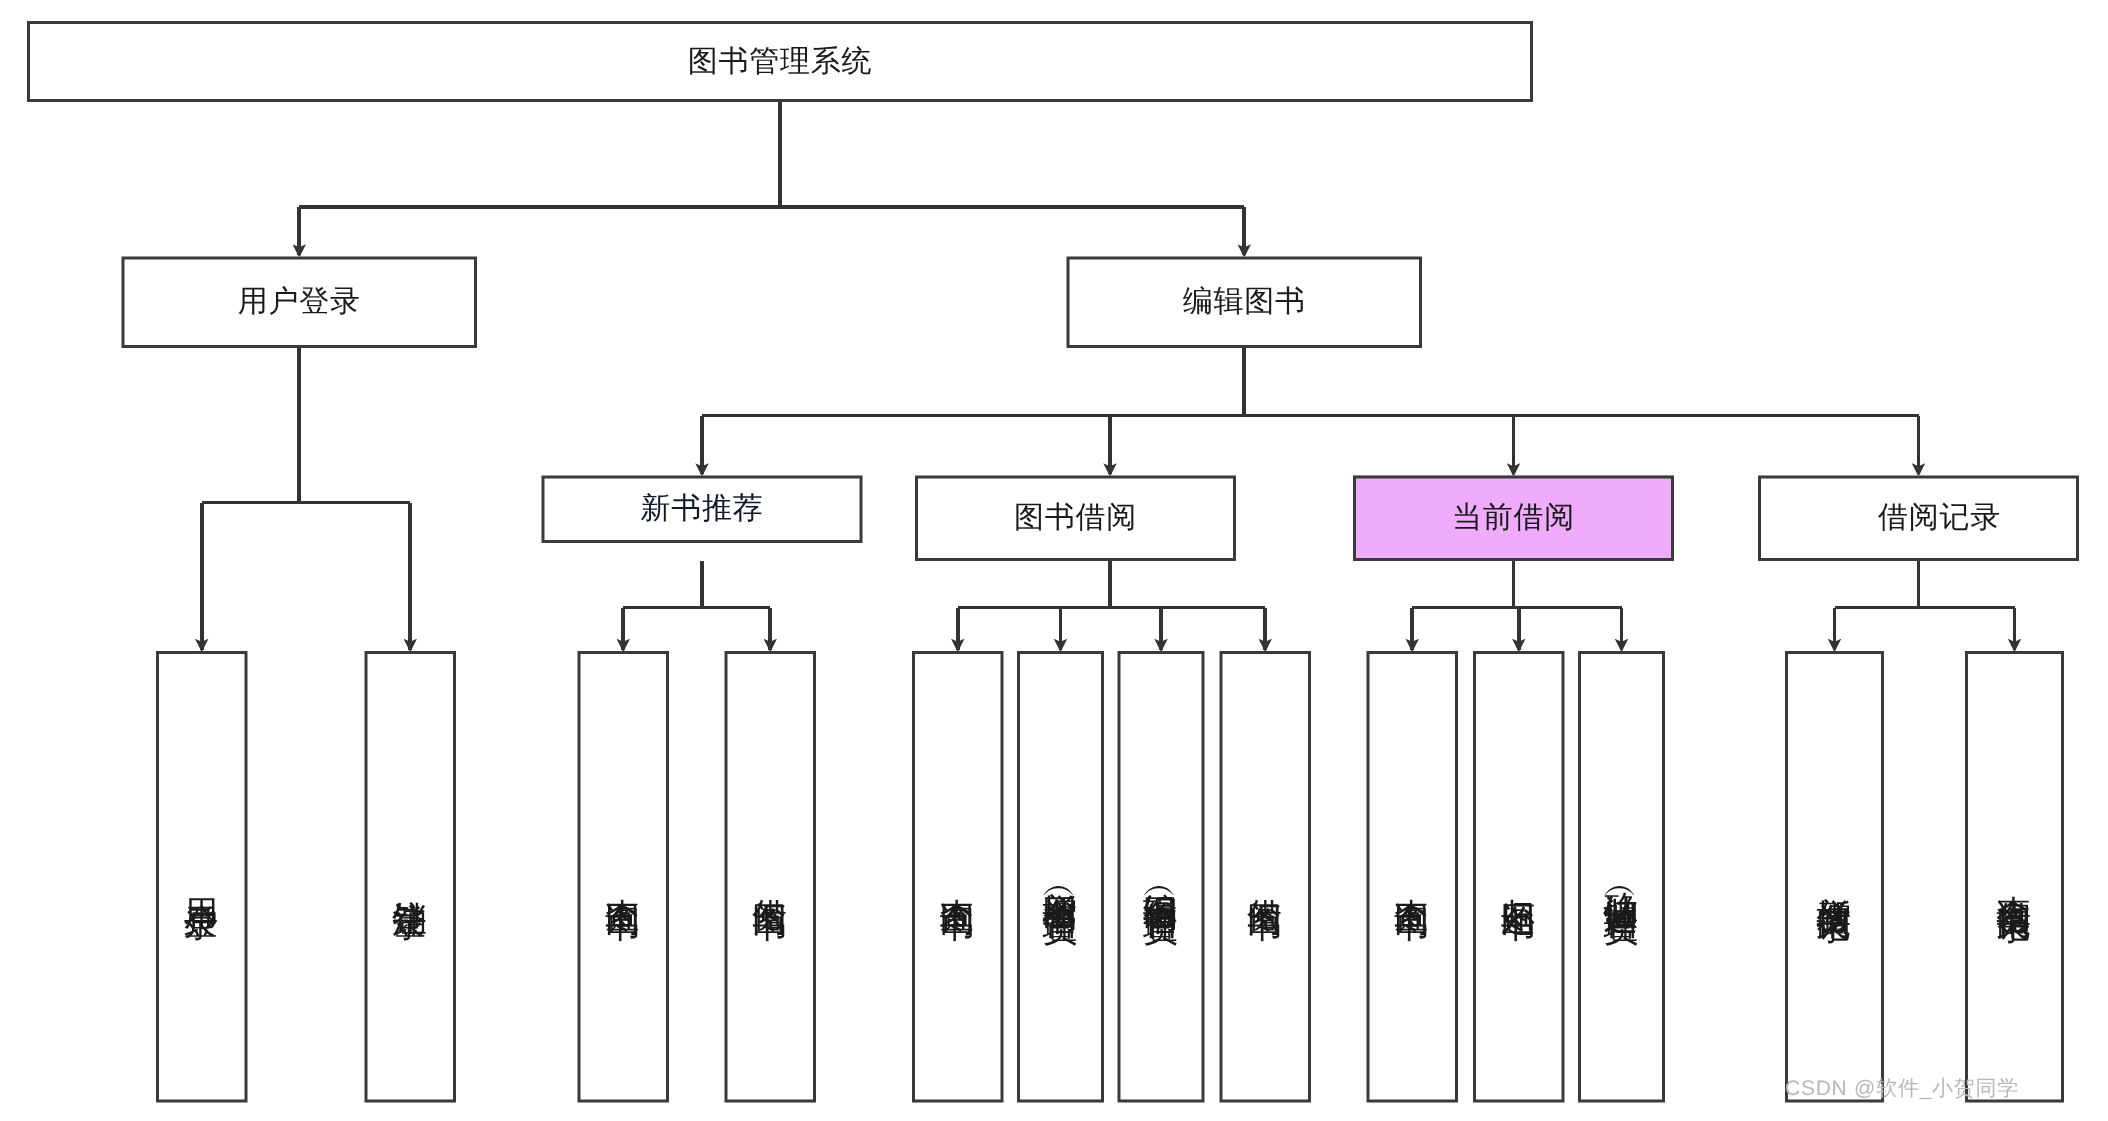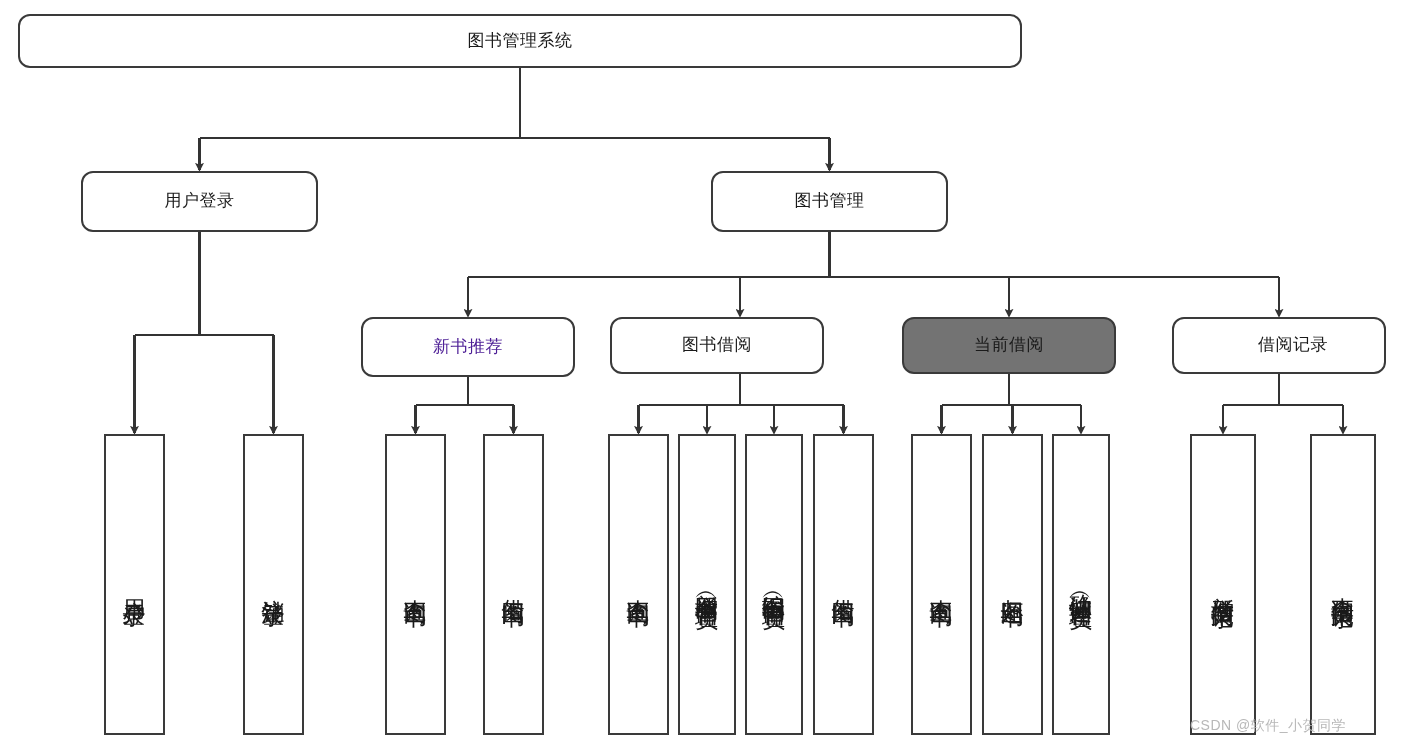--- a/index.html
+++ b/index.html
@@ -31,23 +31,22 @@
     border: 2.5px solid #3a3a3a;
     display: flex;
     align-items: center;
     justify-content: center;
     color: #1a1a1a;
     line-height: 1.22;
     text-align: center;
     overflow: hidden;
   }
   .node.horiz {
-    font-size: 17px;
+    font-size: 20px;
     letter-spacing: 0.5px;
-    border-radius: 12px;
   }
   .node.vert {
     writing-mode: vertical-rl;
     text-orientation: upright;
     font-size: 23px;
     letter-spacing: 2px;
     padding: 4px 0;
   }
   .node.vert .label {
     writing-mode: vertical-rl;
@@ -106,29 +105,29 @@
       <line x1="1343" y1="405" x2="1343" y2="433" stroke="#333333" stroke-width="2.6" shape-rendering="crispEdges" marker-end="url(#arrowhead)"></line>
     </svg>
   <div id="nodes">
       <div class="node horiz" style="left: 18px; top: 14px; width: 1004px; height: 54px; border-color: rgb(58, 58, 58); background: rgb(255, 255, 255); color: rgb(26, 26, 26);">
         <span class="label">图书管理系统</span>
       </div>
       <div class="node horiz" style="left: 81px; top: 171px; width: 237px; height: 61px; border-color: rgb(58, 58, 58); background: rgb(255, 255, 255); color: rgb(26, 26, 26);">
         <span class="label">用户登录</span>
       </div>
       <div class="node horiz" style="left: 711px; top: 171px; width: 237px; height: 61px; border-color: rgb(58, 58, 58); background: rgb(255, 255, 255); color: rgb(26, 26, 26);">
-        <span class="label">图书管理</span>
+        <span class="label">编辑图书</span>
       </div>
-      <div class="node horiz" style="left: 361px; top: 317px; width: 214px; height: 60px; border-color: rgb(58, 58, 58); background: rgb(255, 255, 255); color: #4c1d95;">
+      <div class="node horiz" style="left: 361px; top: 317px; width: 214px; height: 45px; border-color: rgb(58, 58, 58); background: rgb(255, 255, 255); color: #0f172a;">
         <span class="label">新书推荐</span>
       </div>
       <div class="node horiz" style="left: 610px; top: 317px; width: 214px; height: 57px; border-color: rgb(58, 58, 58); background: rgb(255, 255, 255); color: rgb(26, 26, 26);">
         <span class="label">图书借阅</span>
       </div>
-      <div class="node horiz" style="left: 902px; top: 317px; width: 214px; height: 57px; border-color: rgb(58, 58, 58); background: #737373; color: rgb(26, 26, 26);">
+      <div class="node horiz" style="left: 902px; top: 317px; width: 214px; height: 57px; border-color: rgb(58, 58, 58); background: #f0abfc; color: rgb(26, 26, 26);">
         <span class="label">当前借阅</span>
       </div>
       <div class="node horiz" style="left: 1172px; top: 317px; width: 214px; height: 57px; border-color: rgb(58, 58, 58); background: rgb(255, 255, 255); color: rgb(26, 26, 26); padding-left: 28px;">
         <span class="label">借阅记录</span>
       </div>
       <div class="node vert" style="left: 104px; top: 434px; width: 61px; height: 301px; border-color: rgb(58, 58, 58); background: rgb(255, 255, 255); color: rgb(26, 26, 26);">
         <span class="label">用户登录</span>
       </div>
       <div class="node vert" style="left: 243px; top: 434px; width: 61px; height: 301px; border-color: rgb(58, 58, 58); background: rgb(255, 255, 255); color: rgb(26, 26, 26);">
         <span class="label">注销登录</span>

